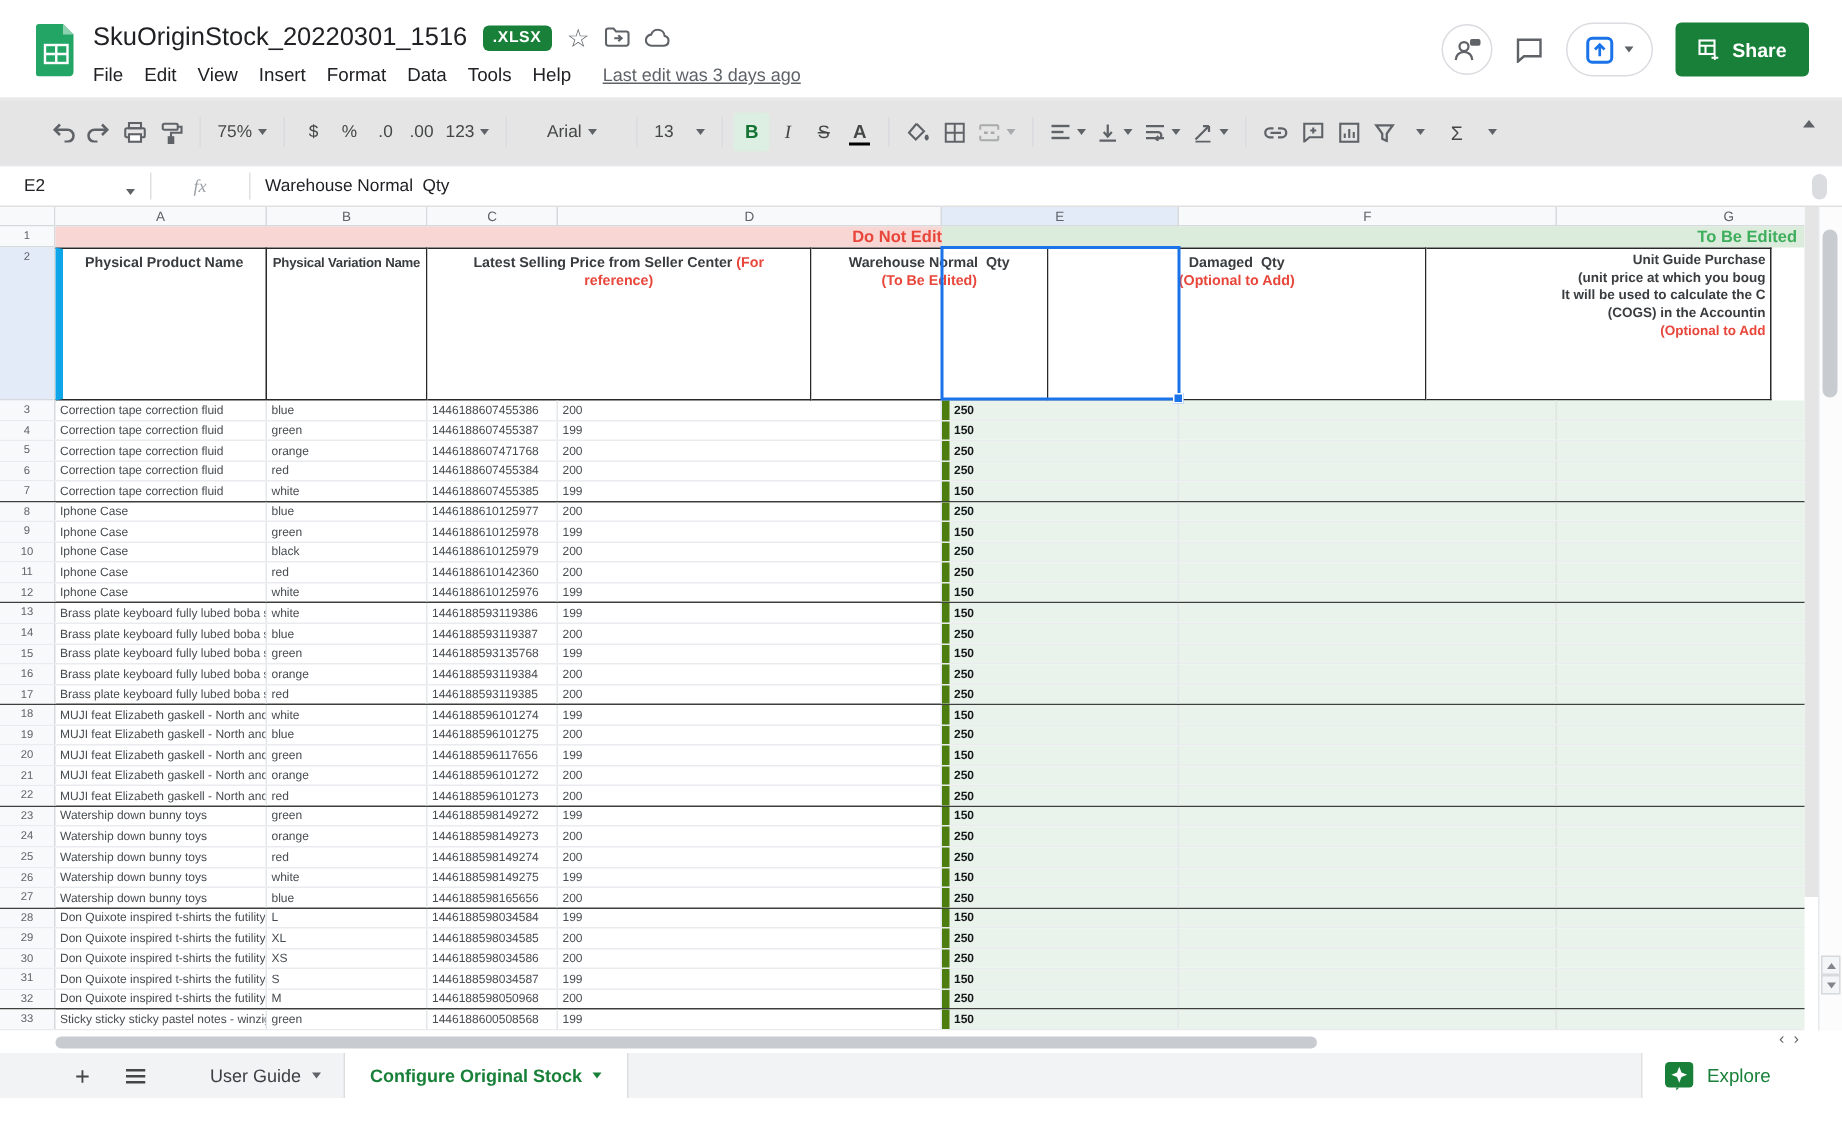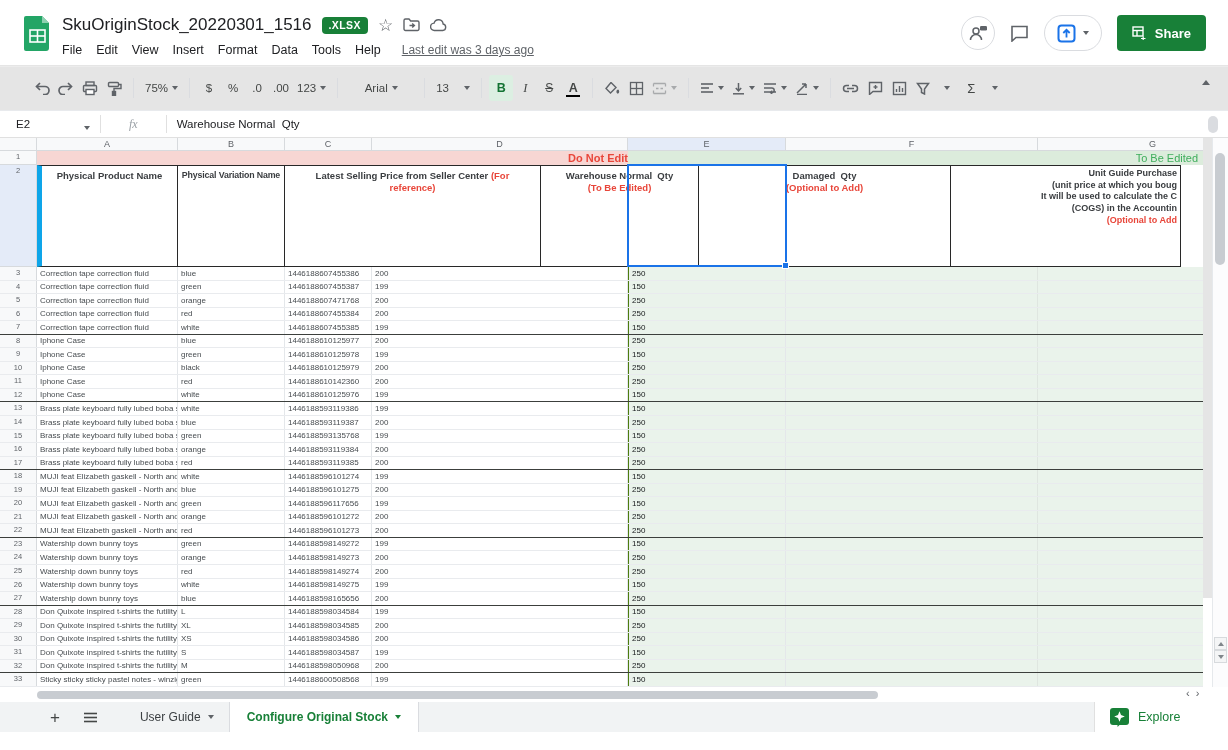--- a/index.html
+++ b/index.html
@@ -61,37 +61,37 @@
   #colhead .cell{background:#f8f9fa;border-right:1px solid #d7dadd;border-bottom:1px solid #d7dadd;
     font-size:9px;color:#5f6368;text-align:center;line-height:12px}
   .hl{background:#e4ebf8 !important}
   
   .wA{width:141px;flex:none}.wB{width:107px;flex:none}.wC{width:87px;flex:none}.wD{width:256px;flex:none}
   .wE{width:158px;flex:none}.wF{width:252px;flex:none}.wG{width:230px;flex:none}
   
   #row1{height:14px}
   #banner-left{width:591px;flex:none;background:var(--pink);color:var(--red);font-weight:bold;font-size:11px;
     text-align:right;line-height:14px}
-  #banner-right{width:575px;flex:none;background:var(--greenbg);color:var(--green);font-weight:normal;font-size:11px;
+  #banner-right{width:575px;flex:none;background:var(--greenbg);color:var(--green);font-weight:bold;font-size:11px;
     text-align:right;line-height:14px;padding-right:5px}
   
   #row2{height:102px}
   .h2{background:#fff;border-right:1px solid #282828;border-top:1px solid #282828;border-bottom:1px solid #282828;
     font-weight:bold;font-size:9.5px;color:#3a3d40;text-align:center;padding-top:2px;line-height:1.3;overflow:hidden}
   .h2.first{border-left:5px solid #0ea5e9}
   .h2 .note{color:var(--red)}
   .h2.gcell{text-align:right;padding-right:3px;font-size:9px;white-space:nowrap}
   .tight{font-size:8.8px;letter-spacing:-.15px;white-space:nowrap}
   .pre{white-space:pre}
   
   .drow{height:13.55px;border-bottom:1px solid #e9ebee;display:flex;width:1270px}
   .drow.end{border-bottom:1px solid #3c3f3c}
   .dc{font-size:8px;color:#474c50;padding:1.5px 0 0 3px;white-space:nowrap;overflow:hidden;
     border-right:1px solid #e4e7ea;height:100%}
-  .dc.ce{border-left:1px solid #4d7c0f;font-weight:normal;color:#15181a;background:var(--editbg)}
+  .dc.ce{border-left:5px solid #4d7c0f;font-weight:bold;color:#15181a;background:var(--editbg)}
   .dc.cf,.dc.cg{background:var(--editbg);border-right-color:#dfe6e0}
   .drow .gut{border-bottom:none}
   
   #sel{position:absolute;left:627px;top:26px;width:160px;height:103px;border:2px solid #1a73e8;pointer-events:none}
   #sel-handle{position:absolute;right:-4px;bottom:-4px;width:7px;height:7px;background:#1a73e8;border:1px solid #fff}
 
   
   #vtrack{position:absolute;left:1212px;top:138px;width:16px;height:549px;border-left:1px solid #e6e9ec;background:#fcfcfd}
   #vthumb{position:absolute;left:1215px;top:153px;width:10px;height:112px;background:#c8ccd1;border-radius:5px}
   .vbtn{position:absolute;left:1214px;width:13px;height:13px;background:#f4f5f6;border:1px solid #d7dadd;

